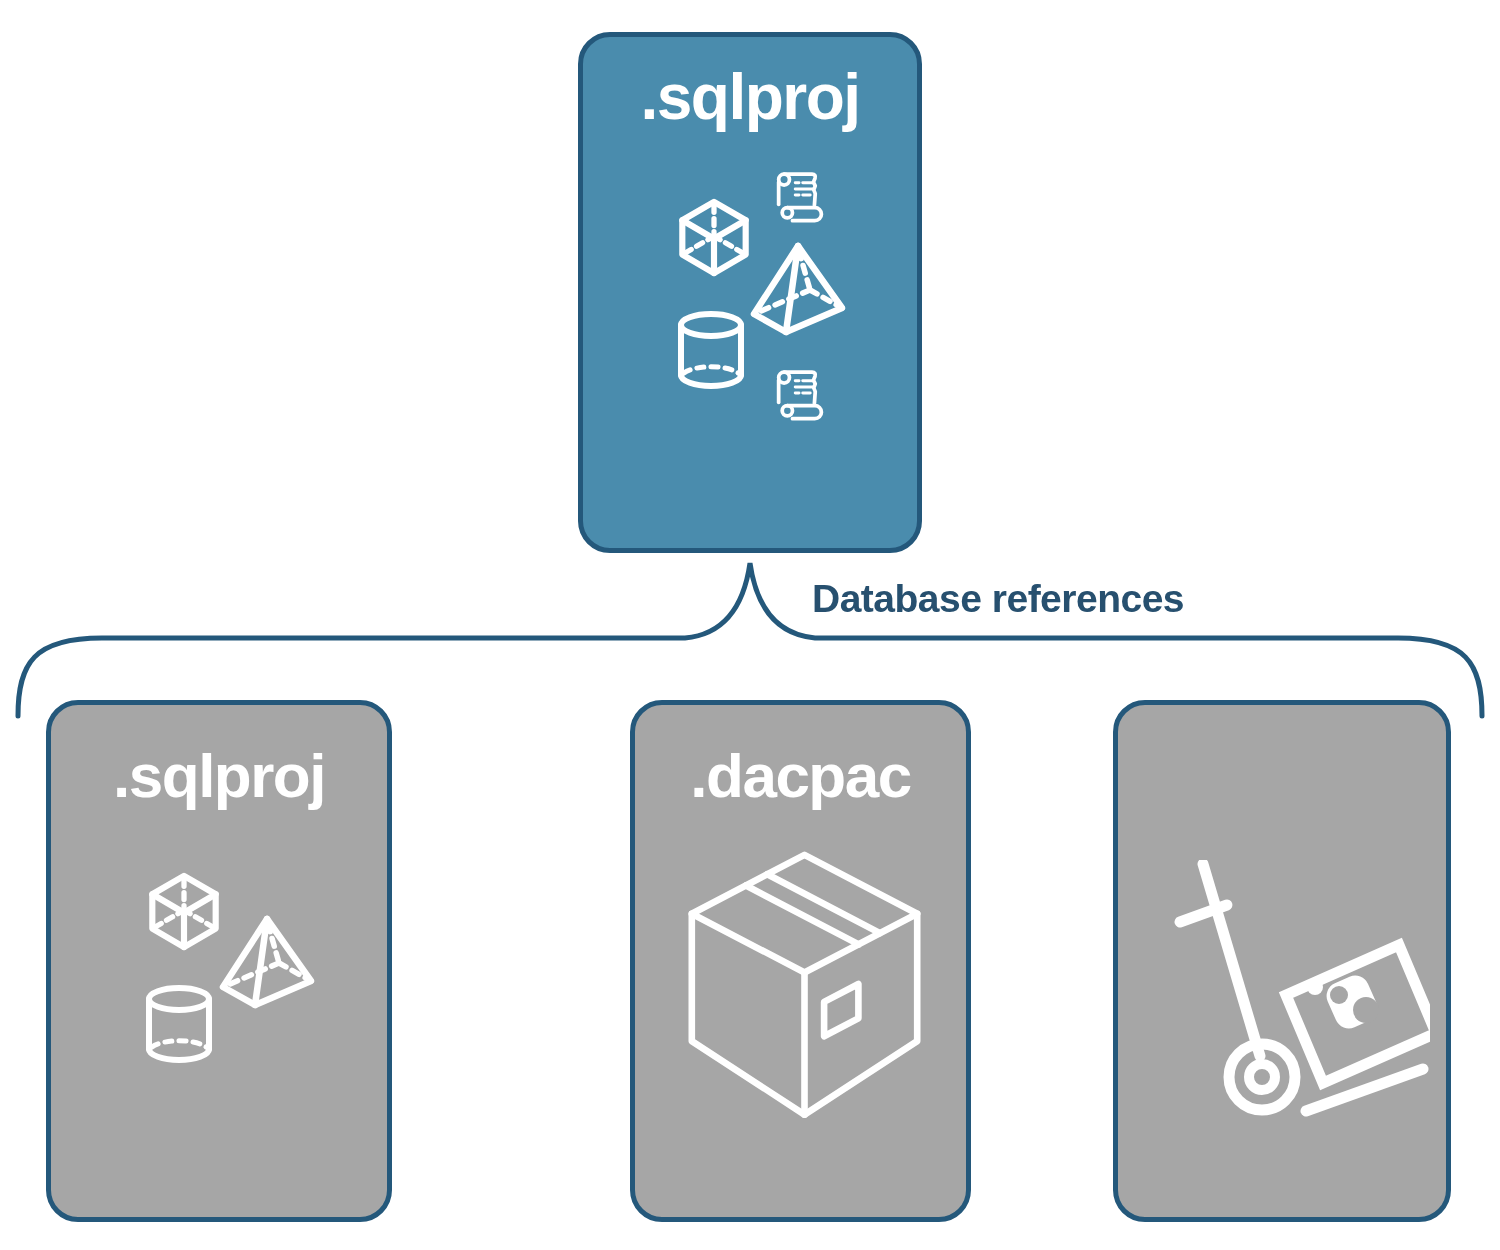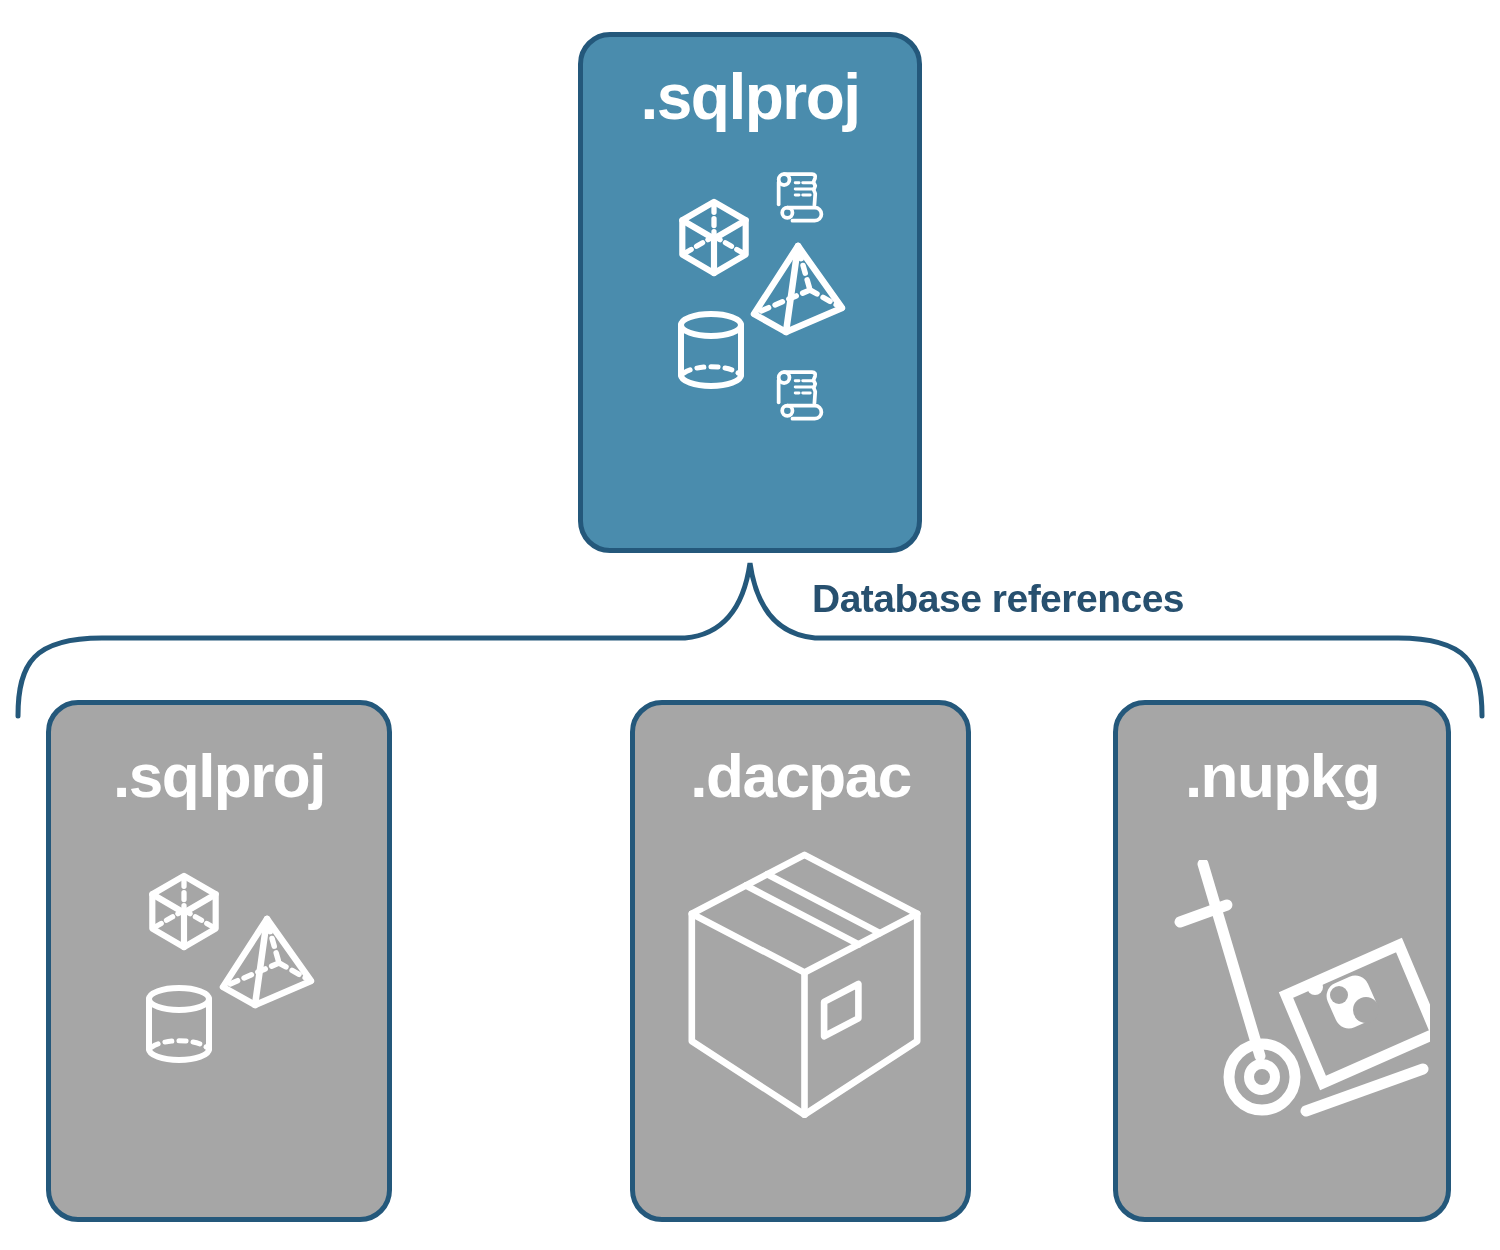--- a/index.html
+++ b/index.html
@@ -164,21 +164,20 @@
   </div>
 
   <div class="node node-child pos-mid">
     <div class="node-title">.dacpac</div>
     <svg class="mini-icon" style="left:47px;top:140px" width="245" height="282" viewBox="0 0 100 115">
         <use href="#icon-package-box"></use>
       </svg>
   </div>
 
   <div class="node node-child pos-right">
-    <div class="node-title">.nupkg</div>
     <svg class="mini-icon" style="left:52px;top:155px" width="260" height="280" viewBox="0 0 260 280">
       <g class="icon-stroke" stroke-width="11" stroke-linecap="round">
         <path d="M33,4 L90,196"></path>
         <path d="M10,62 L57,45"></path>
         <path d="M136,251 L253,209"></path>
       </g>
       <g class="icon-stroke">
         <circle cx="92" cy="217" r="33" stroke-width="11"></circle>
         <circle cx="92" cy="217" r="13" stroke-width="10"></circle>
       </g>

